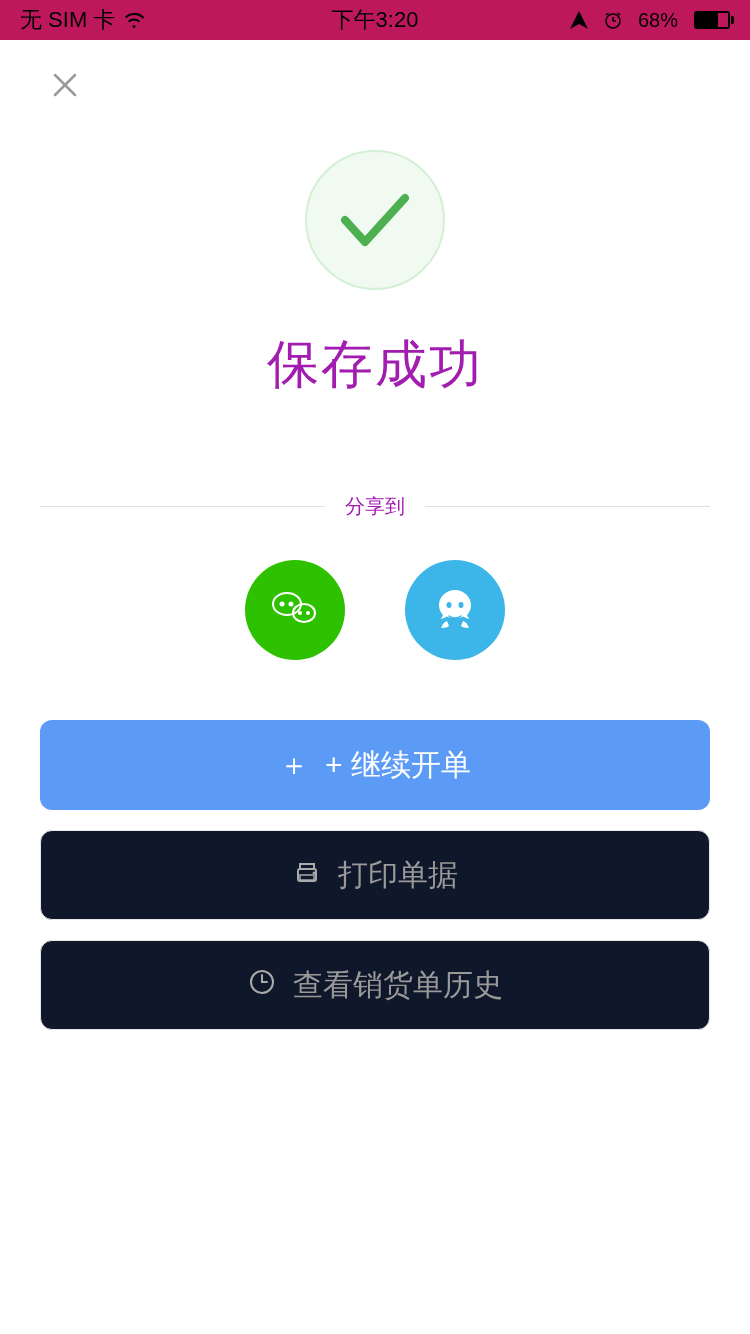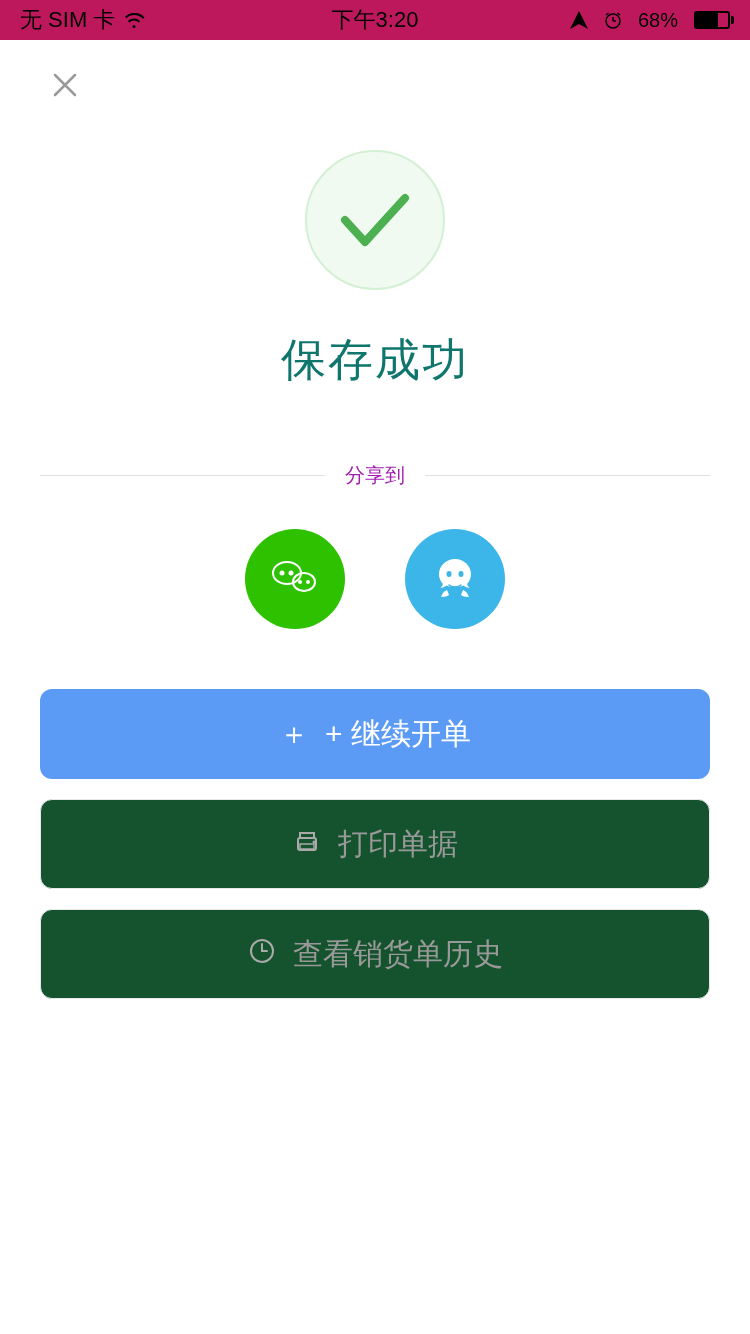--- a/index.html
+++ b/index.html
@@ -118,24 +118,24 @@
       background: #f0faf0;
       border: 2px solid #d4f0d4;
       display: flex;
       align-items: center;
       justify-content: center;
       margin-bottom: 40px;
     }
 
     
     .success-title {
-      font-size: 45px;
+      font-size: 52px;
       font-weight: 500;
-      color: #0f766e;
-      margin-bottom: 72px;
+      color: #a21caf;
+      margin-bottom: 93px;
       letter-spacing: 2px;
     }
 
     
     .share-section {
       width: 100%;
       margin-bottom: 60px;
     }
 
     .share-divider {
@@ -206,21 +206,21 @@
       border: none;
       outline: none;
     }
 
     .primary-btn {
       background: #5b9bf5;
       color: #fff;
     }
 
     .secondary-btn {
-      background: #14532d;
+      background: #0f172a;
       color: #999;
       border: 1px solid #e8e8e8;
     }
 
     .btn-icon {
       font-size: 30px;
     }
   </style>
 </head>
 <body>

